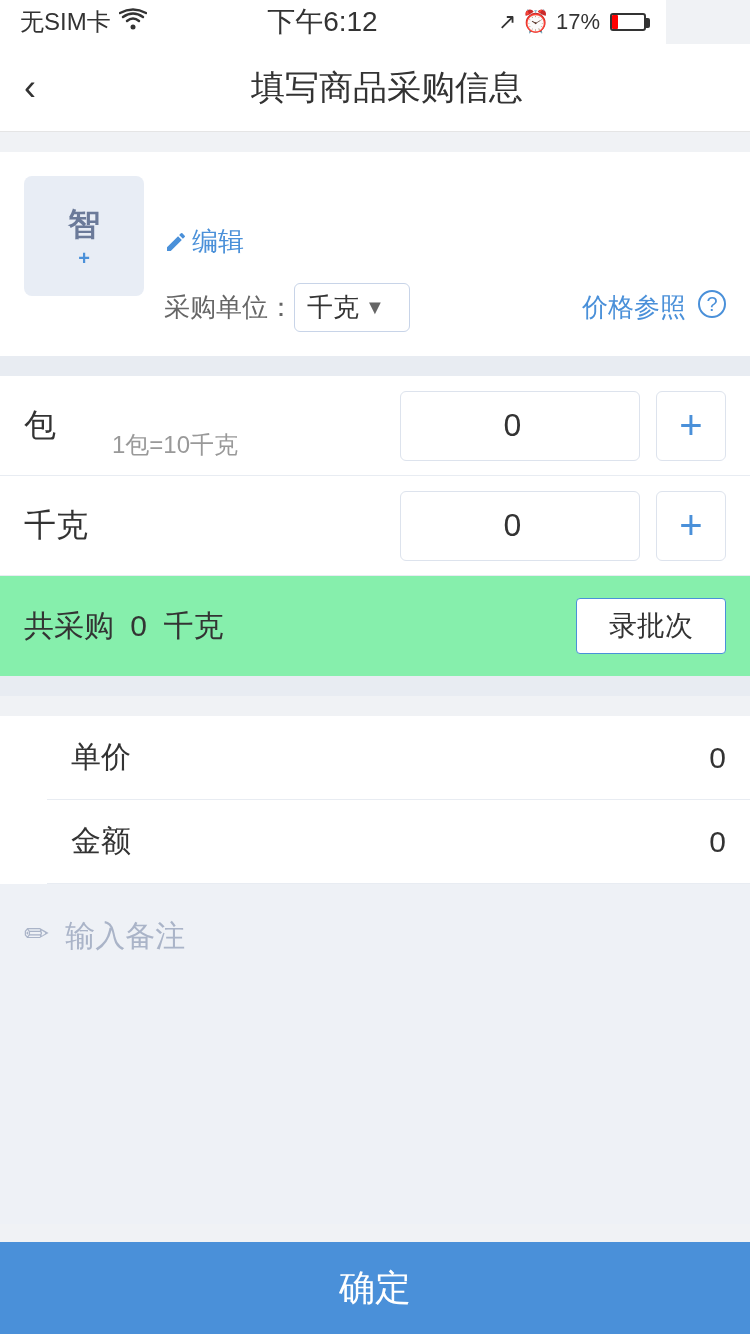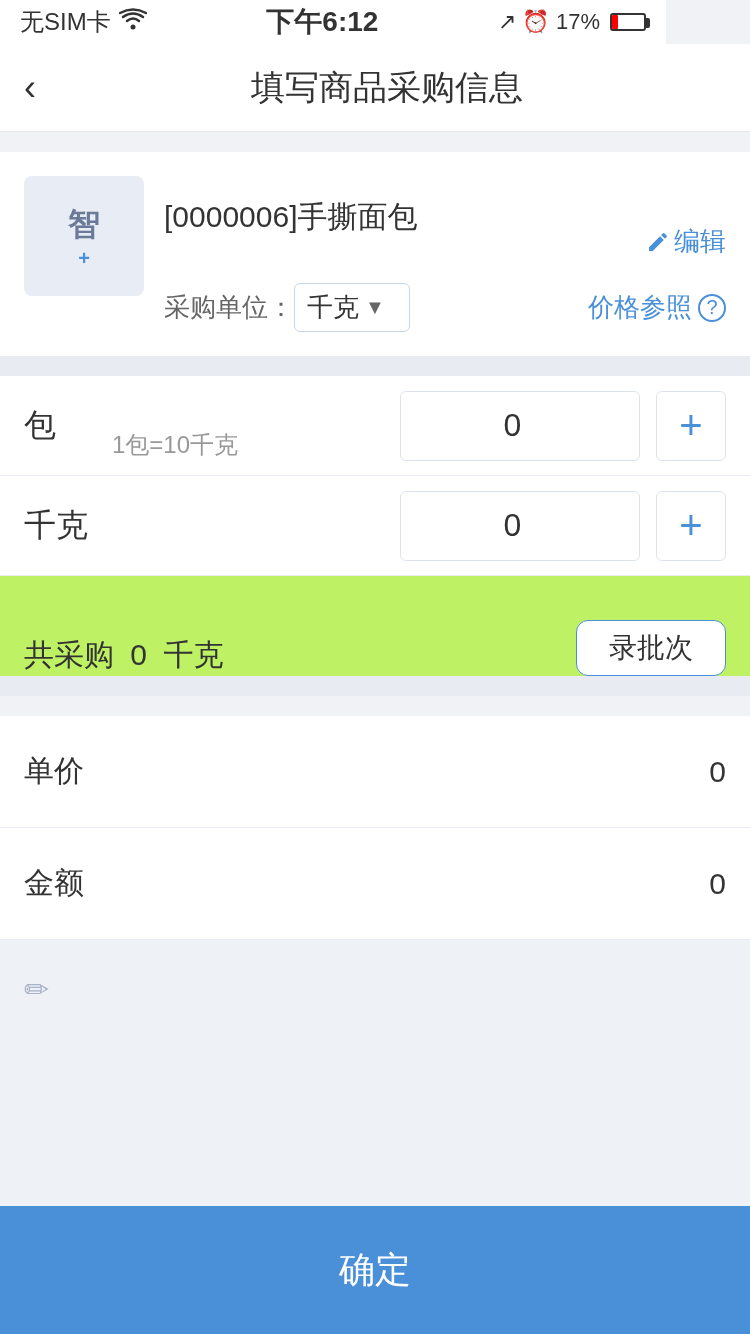--- a/index.html
+++ b/index.html
@@ -19,21 +19,21 @@
       height: 44px;
       background: #fff;
       display: flex;
       align-items: center;
       justify-content: space-between;
       padding: 0 20px;
       font-size: 24px;
       color: #333;
     }
     .status-left { display: flex; align-items: center; gap: 8px; }
-    .status-center { font-size: 28px; font-weight: 700; }
+    .status-center { font-size: 28px; font-weight: 400; }
     .status-right { display: flex; align-items: center; gap: 6px; font-size: 22px; }
     .battery-icon {
       display: inline-block;
       width: 36px;
       height: 18px;
       border: 2px solid #333;
       border-radius: 3px;
       position: relative;
       margin-left: 4px;
     }
@@ -142,22 +142,22 @@
       position: relative;
       display: inline-flex;
       align-items: center;
       gap: 6px;
       cursor: pointer;
     }
     .price-ref {
       font-size: 26px;
       color: #4a90d9;
       display: flex;
-      align-items: center;
-      gap: 6px;
+      align-items: flex-start;
+      gap: 12px;
       cursor: pointer;
     }
     .price-ref-icon {
       width: 28px;
       height: 28px;
       border-radius: 50%;
       border: 2px solid #4a90d9;
       display: inline-flex;
       align-items: center;
       justify-content: center;
@@ -221,52 +221,53 @@
       align-items: center;
       justify-content: center;
       font-size: 40px;
       color: #4a90d9;
       cursor: pointer;
     }
 
     
     .total-row {
       display: flex;
-      align-items: flex-end;
+      align-items: center;
       padding: 0 24px;
       height: 100px;
-      background: #bef264;
+      background: #86efac;
     }
     .total-label {
       font-size: 30px;
       color: #333;
     }
     .record-btn {
       margin-left: auto;
       border: 1.5px solid #4a90d9;
-      border-radius: 12px;
+      border-radius: 4px;
       padding: 8px 32px;
       font-size: 28px;
       color: #333;
       background: #fff;
       cursor: pointer;
     }
 
     
     .detail-section {
       background: #fff;
       margin-top: 20px;
     }
     .detail-row {
       display: flex;
       align-items: center;
       justify-content: space-between;
       padding: 0 24px;
-      height: 112px;
+      height: 84px;
       border-bottom: 1px solid #e8ecf2;
+      margin-left: 47px;
     }
     .detail-label {
       font-size: 30px;
       color: #333;
     }
     .detail-value {
       font-size: 30px;
       color: #333;
     }
 
@@ -289,21 +290,21 @@
       font-size: 30px;
       color: #aab4c8;
     }
 
     
     .confirm-btn {
       position: fixed;
       bottom: 0;
       left: 0;
       width: 750px;
-      height: 128px;
+      height: 92px;
       background: #4a90d9;
       color: #fff;
       font-size: 36px;
       display: flex;
       align-items: center;
       justify-content: center;
       cursor: pointer;
       border: none;
     }
 
@@ -345,21 +346,20 @@
     <div class="nav-title">填写商品采购信息</div>
   </div>
 
   <div class="product-card">
     <div class="product-image">
       <span>智</span>
       <span style="font-size:20px;color:#4a90d9;">+</span>
     </div>
     <div class="product-info">
       <div class="product-name-row">
-        <span class="product-name">[0000006]手撕面包</span>
         <span class="edit-btn">
           <svg width="24" height="24" viewBox="0 0 24 24" fill="none">
             <path d="M3 17.25V21h3.75L17.81 9.94l-3.75-3.75L3 17.25zM20.71 7.04a1 1 0 0 0 0-1.41l-2.34-2.34a1 1 0 0 0-1.41 0l-1.83 1.83 3.75 3.75 1.83-1.83z" fill="#4a90d9"></path>
           </svg>
           <span>编辑</span>
         </span>
       </div>
       <div class="unit-row">
         <div style="display:flex;align-items:center;gap:0;">
           <span class="unit-label">采购单位：</span>
@@ -419,18 +419,19 @@
       <span class="detail-value">0</span>
     </div>
     <div class="detail-row">
       <span class="detail-label">金额</span>
       <span class="detail-value">0</span>
     </div>
   </div>
 
   <div class="note-section">
     <span class="note-icon">✏</span>
+    <span class="note-placeholder">输入备注</span>
   </div>
 </div>
 
 <button class="confirm-btn">
   <span>确定</span>
 </button>
 
 </body></html>

